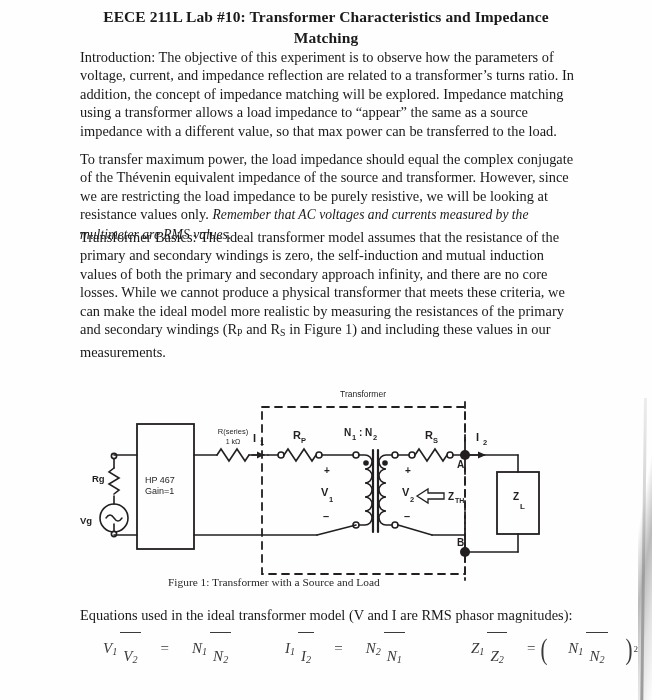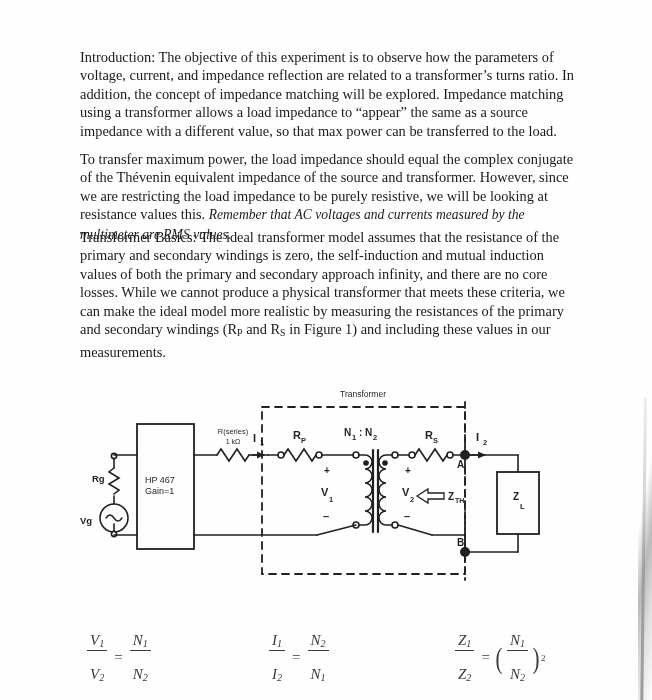--- a/index.html
+++ b/index.html
@@ -100,24 +100,24 @@
   .eq {
     display: flex;
     align-items: center;
     font-family: "Liberation Serif", serif;
     font-style: italic;
     color: #3a3a3a;
     font-size: 15px;
   }
   .frac {
     display: inline-flex;
-    flex-direction: column;
+    flex-direction: row;
     align-items: center;
     justify-content: center;
-    margin: 0 3px;
+    margin: 0 16px;
   }
   .frac .num { padding: 0 3px 1px 3px; }
   .frac .den { padding: 15px 3px 0 3px; border-top: 1.2px solid #3a3a3a; }
   .eqop { margin: 0 4px; font-style: normal; }
   .paren {
     font-size: 30px;
     font-style: normal;
     line-height: 0.8;
     display: inline-block;
     transform: scaleX(0.7);
@@ -134,27 +134,28 @@
     height: 200px;
     margin-top: 12px;
   }
   #circuit-svg { display: block; }
 </style>
 </head>
 <body>
 
 <div class="page">
 
+  <h1 class="doc-title">EECE 211L Lab #10: Transformer Characteristics and Impedance Matching</h1>
 
   <div class="para" id="para-intro">
     <b>Introduction:</b><span> The objective of this experiment is to observe how the parameters of voltage, current, and impedance reflection are related to a transformer’s turns ratio. In addition, the concept of impedance matching will be explored. Impedance matching using a transformer allows a load impedance to “appear” the same as a source impedance with a different value, so that max power can be transferred to the load.</span>
   </div>
 
   <div class="para" id="para-maxpower">
-    <span>To transfer maximum power, the load impedance should equal the complex conjugate of the Thévenin equivalent impedance of the source and transformer. However, since we are restricting the load impedance to be purely resistive, we will be looking at resistance values this. </span><i>Remember that AC voltages and currents measured by the multimeter are RMS values.</i>
+    <span>To transfer maximum power, the load impedance should equal the complex conjugate of the Thévenin equivalent impedance of the source and transformer. However, since we are restricting the load impedance to be purely resistive, we will be looking at resistance values only. </span><i>Remember that AC voltages and currents measured by the multimeter are RMS values.</i>
   </div>
 
   <div class="para" id="para-basics">
     <b>Transformer Basics:</b><span> The ideal transformer model assumes that the resistance of the primary and secondary windings is zero, the self-induction and mutual induction values of both the primary and secondary approach infinity, and there are no core losses. While we cannot produce a physical transformer that meets these criteria, we can make the ideal model more realistic by measuring the resistances of the primary and secondary windings (R</span><sub>P</sub><span> and R</span><sub>S</sub><span> in Figure 1) and including these values in our measurements.</span>
   </div>
 
   <div id="circuit-figure">
     <svg id="circuit-svg" width="510" height="200" viewBox="0 0 510 200" xmlns="http://www.w3.org/2000/svg">
       <g fill="none" stroke="#231f20" stroke-width="1.6" stroke-linecap="round">
 
@@ -284,21 +285,23 @@
 
         <text x="376" y="116" font-size="10" font-weight="bold">Z</text>
         <text x="383" y="119" font-size="7" font-weight="bold">TH</text>
 
         <text x="441" y="116" font-size="10" font-weight="bold">Z</text>
         <text x="448" y="125" font-size="8" font-weight="bold">L</text>
       </g>
     </svg>
   </div>
 
-
+  <div class="figure-caption">Figure 1: Transformer with a Source and Load</div>
+
+  <div class="equations-lead">Equations used in the ideal transformer model (V and I are RMS phasor magnitudes):</div>
 
   <div class="eqrow" id="eq1">
     <div class="eq">
       <span class="frac">
         <span class="num"><span>V</span><sub>1</sub></span>
         <span class="den"><span>V</span><sub>2</sub></span>
       </span>
       <span class="eqop">=</span>
       <span class="frac">
         <span class="num"><span>N</span><sub>1</sub></span>

